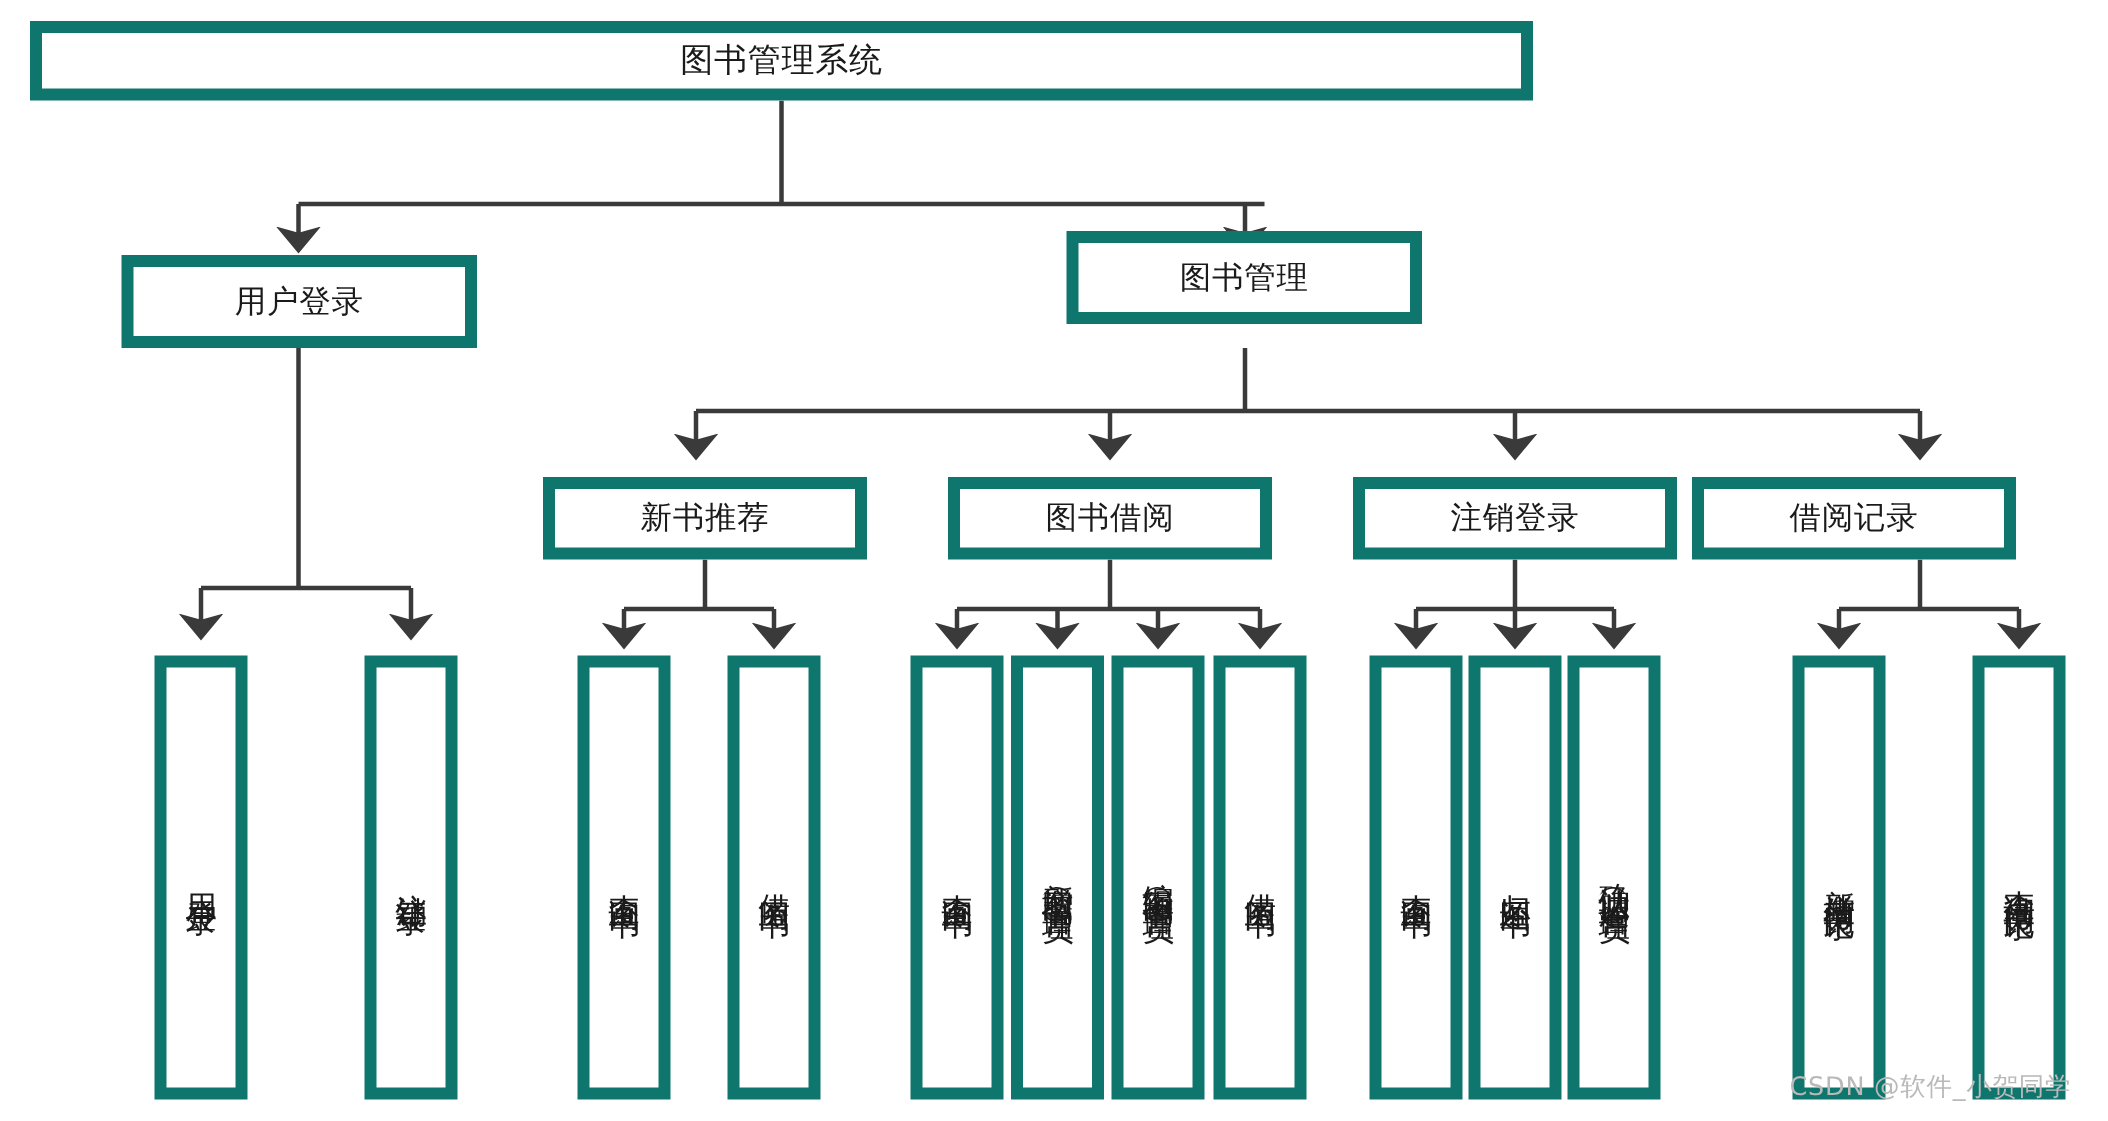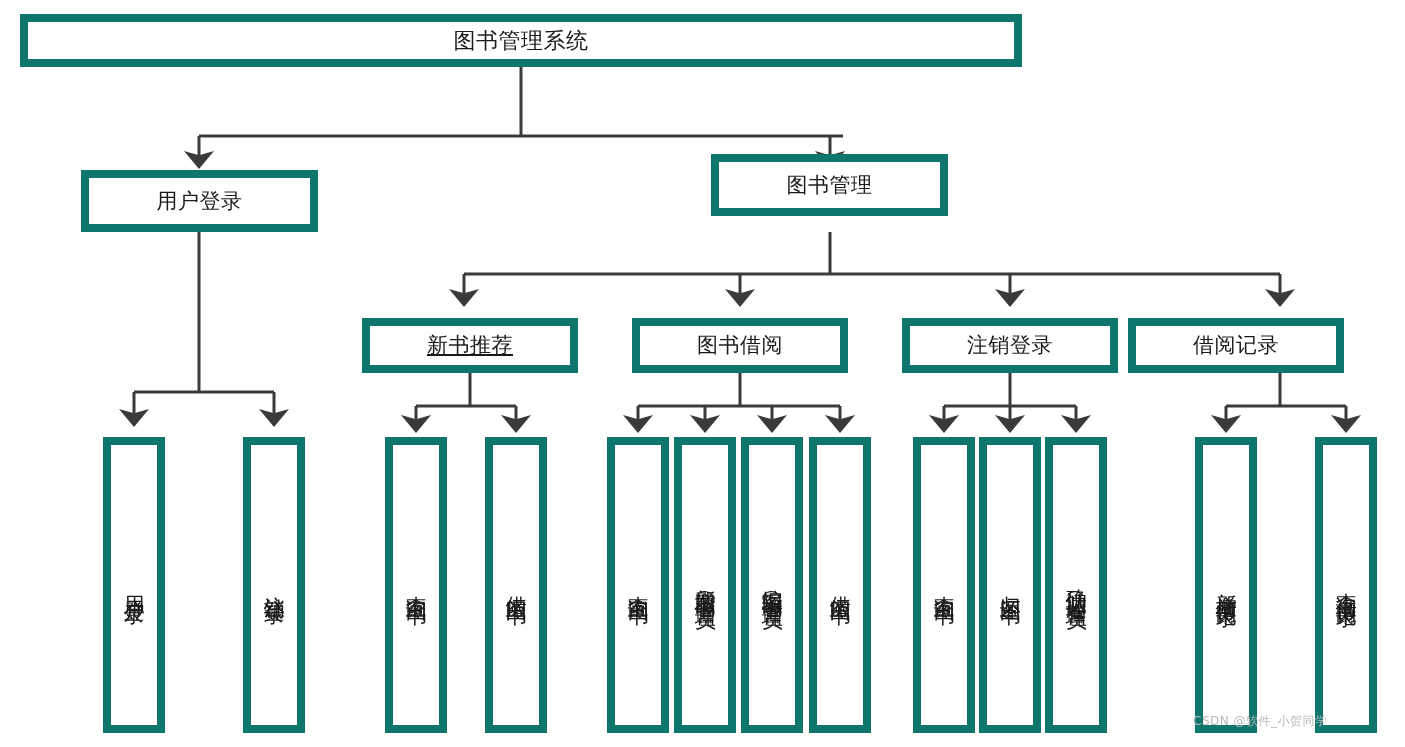--- a/index.html
+++ b/index.html
@@ -59,21 +59,21 @@
     font-size: 21px;
     line-height: 1.25;
     letter-spacing: 3px;
     max-height: 262px;
     white-space: normal;
   }
   .watermark {
     position: absolute;
     left: 1193px;
     top: 713px;
-    font-size: 12px;
+    font-size: 17px;
     color: #b9b9b9;
     letter-spacing: 0.5px;
     white-space: nowrap;
     font-family: "DejaVu Sans", "Liberation Sans", sans-serif;
   }
 </style>
 </head>
 <body>
 
 <div id="canvas">
@@ -132,21 +132,21 @@
     <span class="label">图书管理系统</span>
   </div>
 
   <div class="node h" style="left:81px; top:170px; width:237px; height:62px;">
     <span class="label">用户登录</span>
   </div>
   <div class="node h" style="left:711px; top:154px; width:237px; height:62px;">
     <span class="label">图书管理</span>
   </div>
 
-  <div class="node h" style="left:362px; top:318px; width:216px; height:55px;text-decoration:underline;">
+  <div class="node h" style="left:362px; top:318px; width:216px; height:55px;">
     <span class="label">新书推荐</span>
   </div>
   <div class="node h" style="left:632px; top:318px; width:216px; height:55px;">
     <span class="label">图书借阅</span>
   </div>
   <div class="node h" style="left:902px; top:318px; width:216px; height:55px;">
     <span class="label">注销登录</span>
   </div>
   <div class="node h" style="left:1128px; top:318px; width:216px; height:55px;">
     <span class="label">借阅记录</span>

